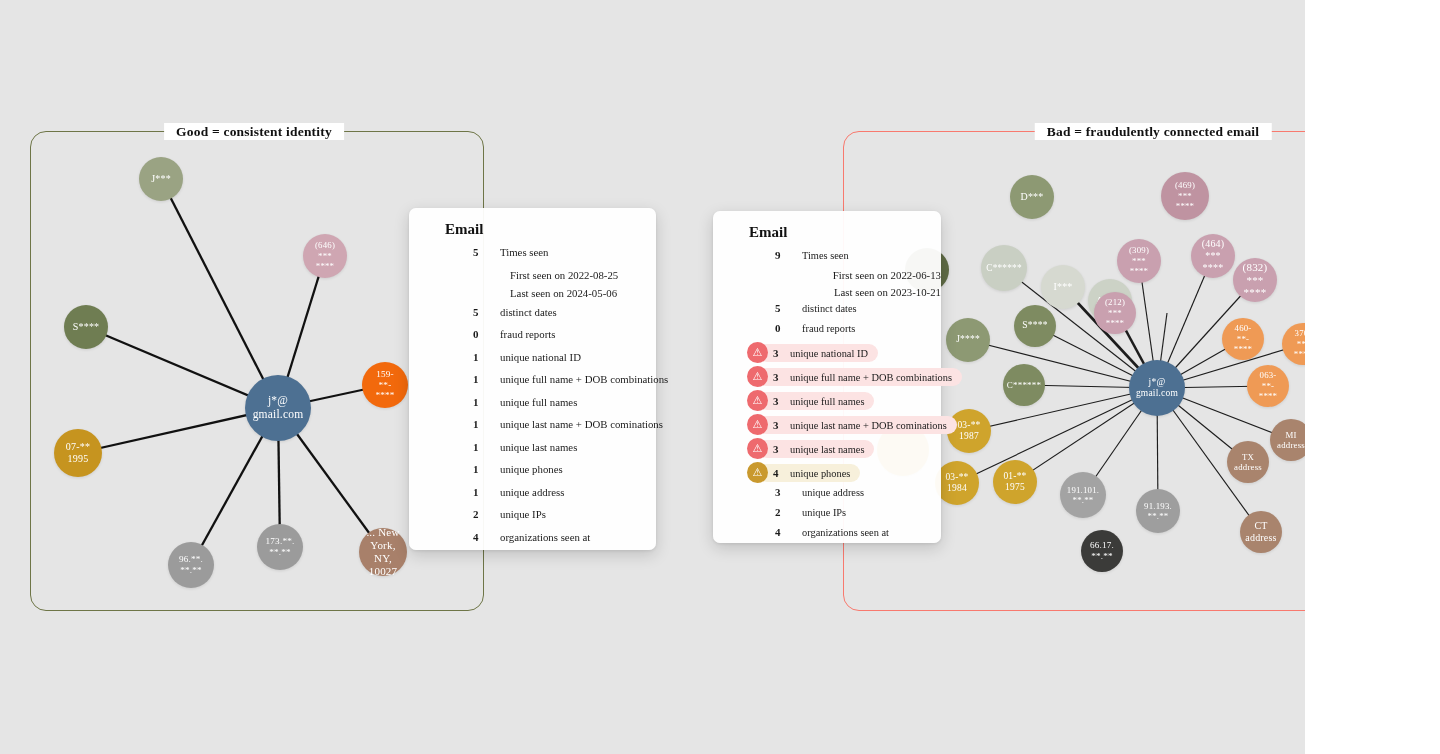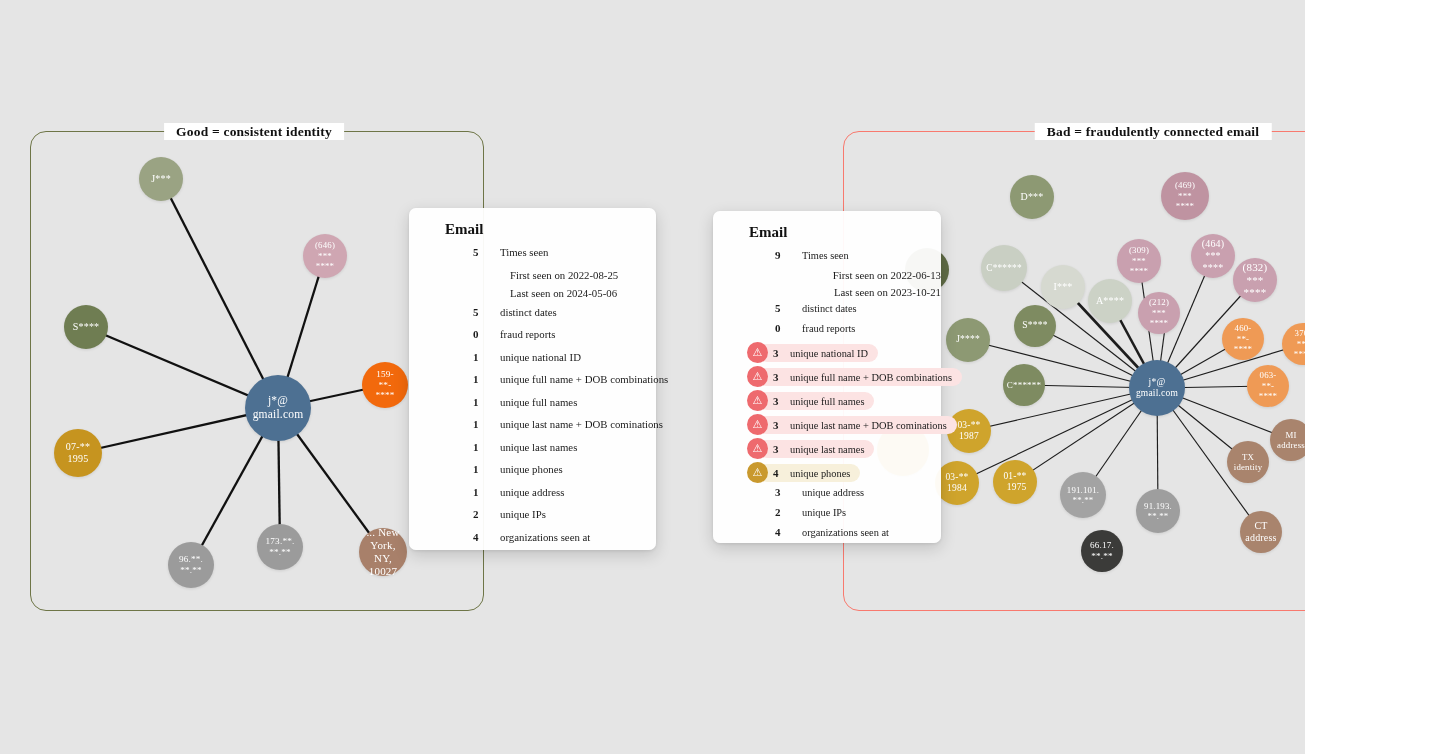--- a/index.html
+++ b/index.html
@@ -238,53 +238,53 @@
 ****</div>
     <div class="gnode" style="left: 1191px; top: 234px; height: 44px; width: 44px; background: rgb(201, 160, 175); font-size: 10px;">(464)
 ***
 ****</div>
     <div class="gnode" style="left: 1233px; top: 258px; height: 44px; width: 44px; background: rgb(201, 160, 175); font-size: 11px;">(832)
 ***
 ****</div>
     <div class="gnode" style="left: 1041px; top: 265px; height: 44px; width: 44px; background: rgb(214, 217, 208); font-size: 10px;">I***</div>
     <div class="gnode" style="left: 1088px; top: 279px; height: 44px; width: 44px; background: rgb(204, 210, 198); font-size: 10px;">A****</div>
     <div class="gnode" style="left: 1014px; top: 305px; height: 42px; width: 42px; background: rgb(126, 139, 97); font-size: 9.5px;">S****</div>
-    <div class="gnode" style="left: 1138px; top: 292px; height: 42px; width: 42px; background: rgb(201, 160, 175); font-size: 8.8px;">(212)
+    <div class="gnode" style="left: 1094px; top: 292px; height: 42px; width: 42px; background: rgb(201, 160, 175); font-size: 8.8px;">(212)
 ***
 ****</div>
     <div class="gnode" style="left: 946px; top: 318px; height: 44px; width: 44px; background: rgb(141, 153, 115); font-size: 9.5px;">J****</div>
     <div class="gnode" style="left: 1003px; top: 364px; height: 42px; width: 42px; background: rgb(126, 139, 97); font-size: 9px;">C******</div>
     <div class="gnode" style="left: 1222px; top: 318px; height: 42px; width: 42px; background: rgb(239, 154, 85); font-size: 8.8px;">460-
 **-
 ****</div>
     <div class="gnode" style="left: 1282px; top: 323px; height: 42px; width: 42px; background: rgb(239, 154, 85); font-size: 8.8px;">370-
 **-
 ****</div>
     <div class="gnode" style="left: 1325px; top: 300px; height: 46px; width: 46px; background: rgb(242, 115, 13); font-size: 9.2px;">159-
 **-
 ****</div>
     <div class="gnode" style="left: 1247px; top: 365px; height: 42px; width: 42px; background: rgb(239, 154, 85); font-size: 8.8px;">063-
 **-
 ****</div>
     <div class="gnode" style="left: 947px; top: 409px; height: 44px; width: 44px; background: rgb(207, 164, 44); font-size: 9.5px;">03-**
 1987</div>
     <div class="gnode" style="left: 935px; top: 461px; height: 44px; width: 44px; background: rgb(207, 164, 44); font-size: 9.5px;">03-**
 1984</div>
-    <div class="gnode" style="left: 993px; top: 460px; height: 44px; width: 44px; background: rgb(207, 164, 44); font-size: 9.5px; text-align: right;">01-**
+    <div class="gnode" style="left: 993px; top: 460px; height: 44px; width: 44px; background: rgb(207, 164, 44); font-size: 9.5px;">01-**
 1975</div>
     <div class="gnode" style="left: 1060px; top: 472px; height: 46px; width: 46px; background: rgb(163, 163, 163); font-size: 8.8px;">191.101.
 **.**</div>
     <div class="gnode" style="left: 1136px; top: 489px; height: 44px; width: 44px; background: rgb(158, 158, 158); font-size: 8.8px;">91.193.
 **.**</div>
     <div class="gnode" style="left: 1081px; top: 530px; height: 42px; width: 42px; background: rgb(59, 59, 57); font-size: 9.2px;">66.17.
 **.**</div>
     <div class="gnode" style="left: 1270px; top: 419px; height: 42px; width: 42px; background: rgb(169, 132, 109); font-size: 8.8px;">MI
 address</div>
     <div class="gnode" style="left: 1227px; top: 441px; height: 42px; width: 42px; background: rgb(169, 132, 109); font-size: 8.8px;">TX
-identity</div>
+address</div>
     <div class="gnode" style="left: 1327px; top: 452px; height: 42px; width: 42px; background: rgb(124, 74, 45); font-size: 8.8px;">PA
 address</div>
     <div class="gnode" style="left: 1240px; top: 511px; height: 42px; width: 42px; background: rgb(169, 132, 109); font-size: 10px;">CT
 address</div>
     <div class="gnode" style="left: 905px; top: 248px; height: 44px; width: 44px; background: rgb(95, 107, 69); font-size: 9px;"></div>
     <div class="gnode" style="left: 877px; top: 424px; height: 52px; width: 52px; background: rgb(207, 164, 44); font-size: 9px;"></div>
     <div class="gnode" style="left: 1129px; top: 360px; height: 56px; width: 56px; background: rgb(77, 112, 146); font-size: 9.5px;">j*@
 gmail.com</div>
   </div>
 

